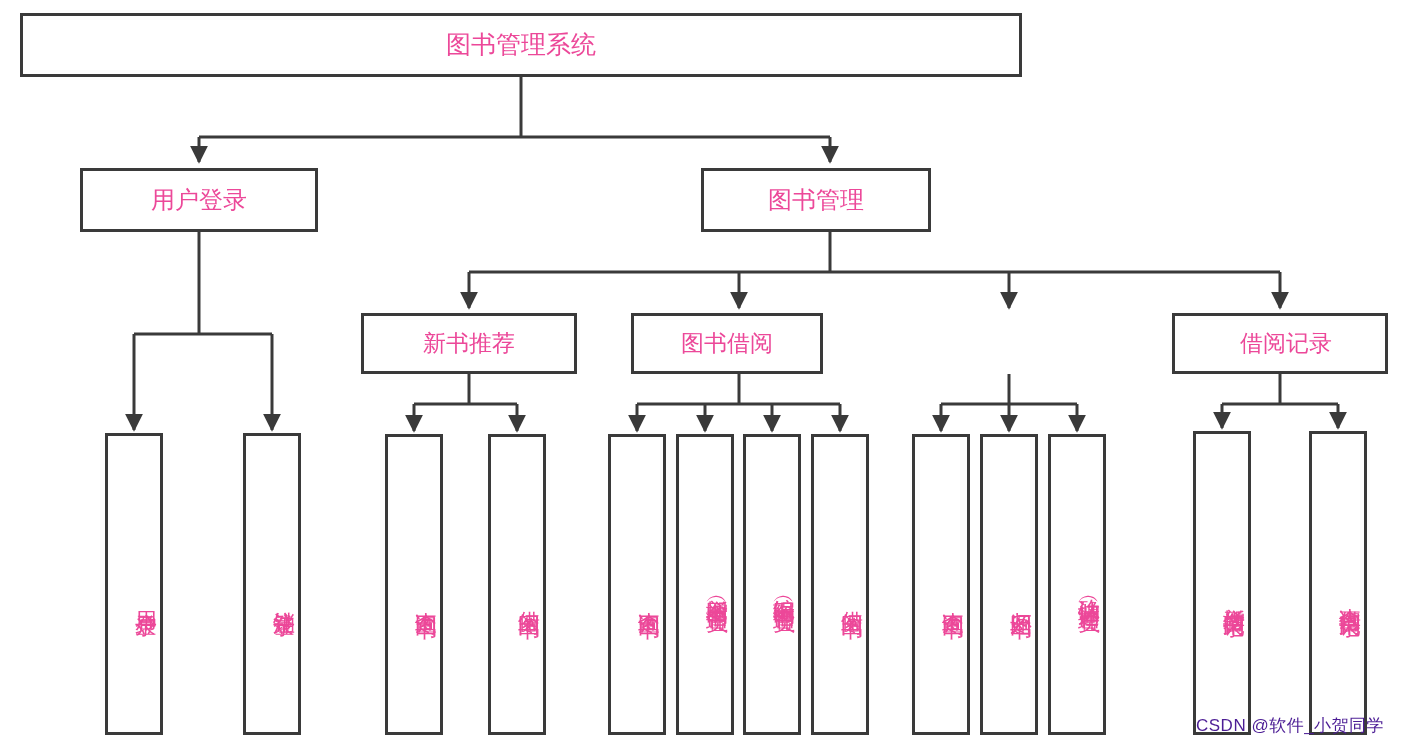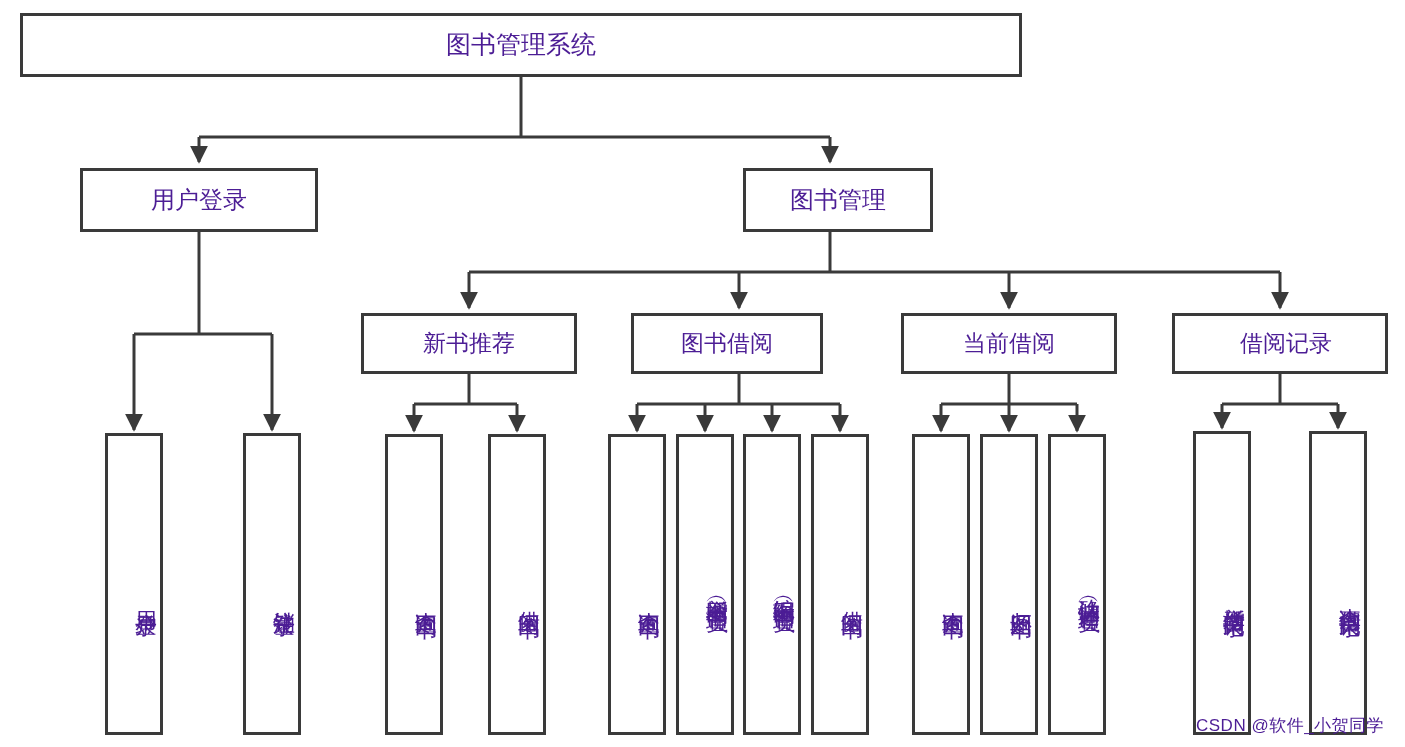--- a/index.html
+++ b/index.html
@@ -26,21 +26,21 @@
     pointer-events: none;
   }
   .node {
     position: absolute;
     box-sizing: border-box;
     border: 3px solid #3a3a3a;
     background: #ffffff;
     display: flex;
     align-items: center;
     justify-content: center;
-    color: #4c1d95;
+    color: #ec4899;
     line-height: 1.25;
     text-align: center;
   }
   .node.root {
     font-size: 25px;
   }
   .node.lvl2 {
     font-size: 24px;
   }
   .node.lvl3 {
@@ -121,32 +121,29 @@
     </g>
   </svg>
 
   <div class="node root" style="left:20px; top:13px; width:1002px; height:64px;">
     <span>图书管理系统</span>
   </div>
 
   <div class="node lvl2" style="left:80px; top:168px; width:238px; height:64px;">
     <span>用户登录</span>
   </div>
-  <div class="node lvl2" style="left:743px; top:168px; width:190px; height:64px;">
+  <div class="node lvl2" style="left:701px; top:168px; width:230px; height:64px;">
     <span>图书管理</span>
   </div>
 
   <div class="node lvl3" style="left:361px; top:313px; width:216px; height:61px;">
     <span>新书推荐</span>
   </div>
   <div class="node lvl3" style="left:631px; top:313px; width:192px; height:61px;">
     <span>图书借阅</span>
-  </div>
-  <div class="node lvl3" style="left:901px; top:313px; width:216px; height:61px;">
-    <span>当前借阅</span>
   </div>
   <div class="node lvl3" style="left:1172px; top:313px; width:216px; height:61px;padding-left:12px;">
     <span>借阅记录</span>
   </div>
 
   <div class="node leaf" style="left:105px; top:433px; width:58px; height:302px;">
     <span>用户登录</span>
   </div>
   <div class="node leaf" style="left:243px; top:433px; width:58px; height:302px;">
     <span>注销登录</span>

